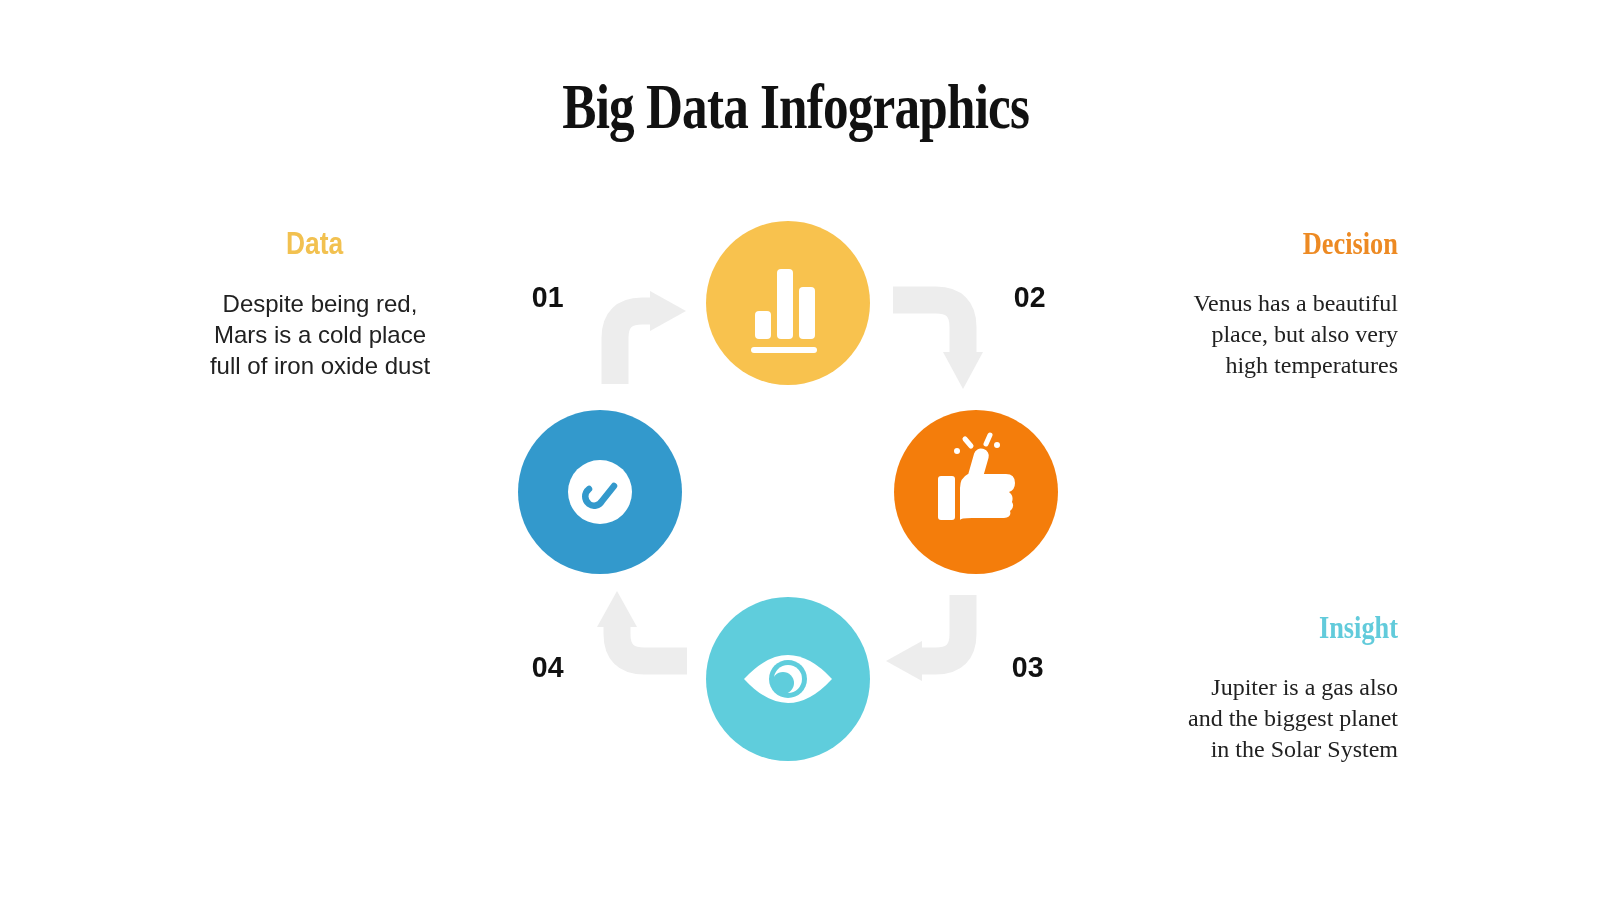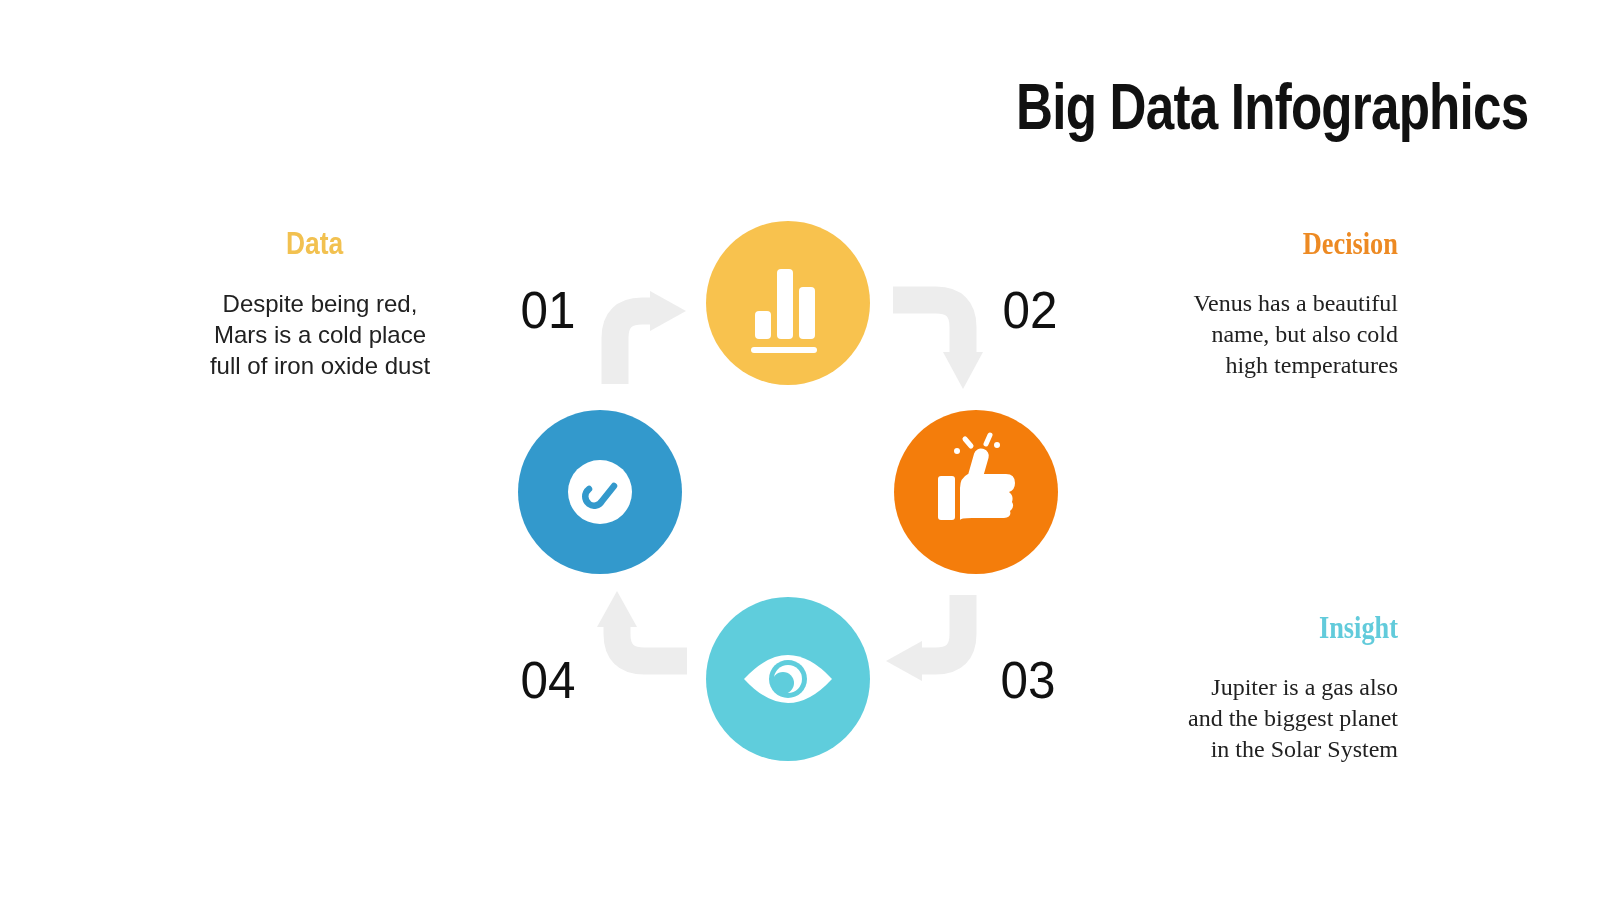--- a/index.html
+++ b/index.html
@@ -1,37 +1,37 @@
 <!DOCTYPE html>
 <html><head>
 <meta charset="utf-8">
 <style>
   html,body{margin:0;padding:0;}
   body{background:#ffffff;font-family:"Liberation Sans", sans-serif;}
   .stage{position:relative;width:1600px;height:900px;background:#ffffff;overflow:hidden;}
 
-  .title{position:absolute;left:0;right:8px;top:70px;text-align:right;}
+  .title{position:absolute;left:0;right:8px;top:70px;text-align:center;font-family:Liberation Serif, serif;}
   .title-text{display:inline-block;transform:scaleX(0.80);transform-origin:center;
     font-size:64px;font-weight:700;color:#111111;letter-spacing:-1px;white-space:nowrap;}
 
   .block{position:absolute;width:300px;}
   .block .heading{font-size:31px;font-weight:700;line-height:36px;}
   .block .heading-inner{display:inline-block;transform:scaleX(0.85);white-space:nowrap;}
   .block .body{margin-top:26px;font-size:24px;line-height:31px;color:#212121;white-space:pre-line;}
   .block.left-align{text-align:center;}
   .block.left-align .heading-inner{transform-origin:left center;}
   .block.right-align{text-align:right;font-family:Liberation Serif, serif;}
   .block.right-align .heading-inner{transform-origin:right center;}
 
   .block-data{left:170px;top:226px;}
   .block-decision{right:202px;top:226px;}
   .block-info{left:170px;top:610px;}
   .block-insight{right:202px;top:610px;}
 
-  .step-number{position:absolute;width:80px;text-align:center;font-size:52px;font-weight:400;color:#111111;}
+  .step-number{position:absolute;width:80px;text-align:center;font-size:30px;font-weight:700;color:#111111;}
   .step-number span{display:inline-block;transform:scaleX(0.95);}
   .num-01{left:508px;top:280px;}
   .num-02{left:990px;top:280px;}
   .num-03{left:988px;top:650px;}
   .num-04{left:508px;top:650px;}
 
   .circle{position:absolute;width:164px;height:164px;}
   .circle-top{left:706px;top:221px;}
   .circle-right{left:894px;top:410px;}
   .circle-bottom{left:706px;top:597px;}
@@ -130,21 +130,21 @@
     <div class="body">Despite being red,
 Mars is a cold place
 full of iron oxide dust</div>
   </div>
 
   <div class="block right-align block-decision">
     <div class="heading">
       <span class="heading-inner" style="color: rgb(237, 138, 35);">Decision</span>
     </div>
     <div class="body">Venus has a beautiful
-name, but also cold
+place, but also very
 high temperatures</div>
   </div>
 
   <div class="block right-align block-insight">
     <div class="heading">
       <span class="heading-inner" style="color: rgb(98, 203, 219);">Insight</span>
     </div>
     <div class="body">Jupiter is a gas also
 and the biggest planet
 in the Solar System</div>

